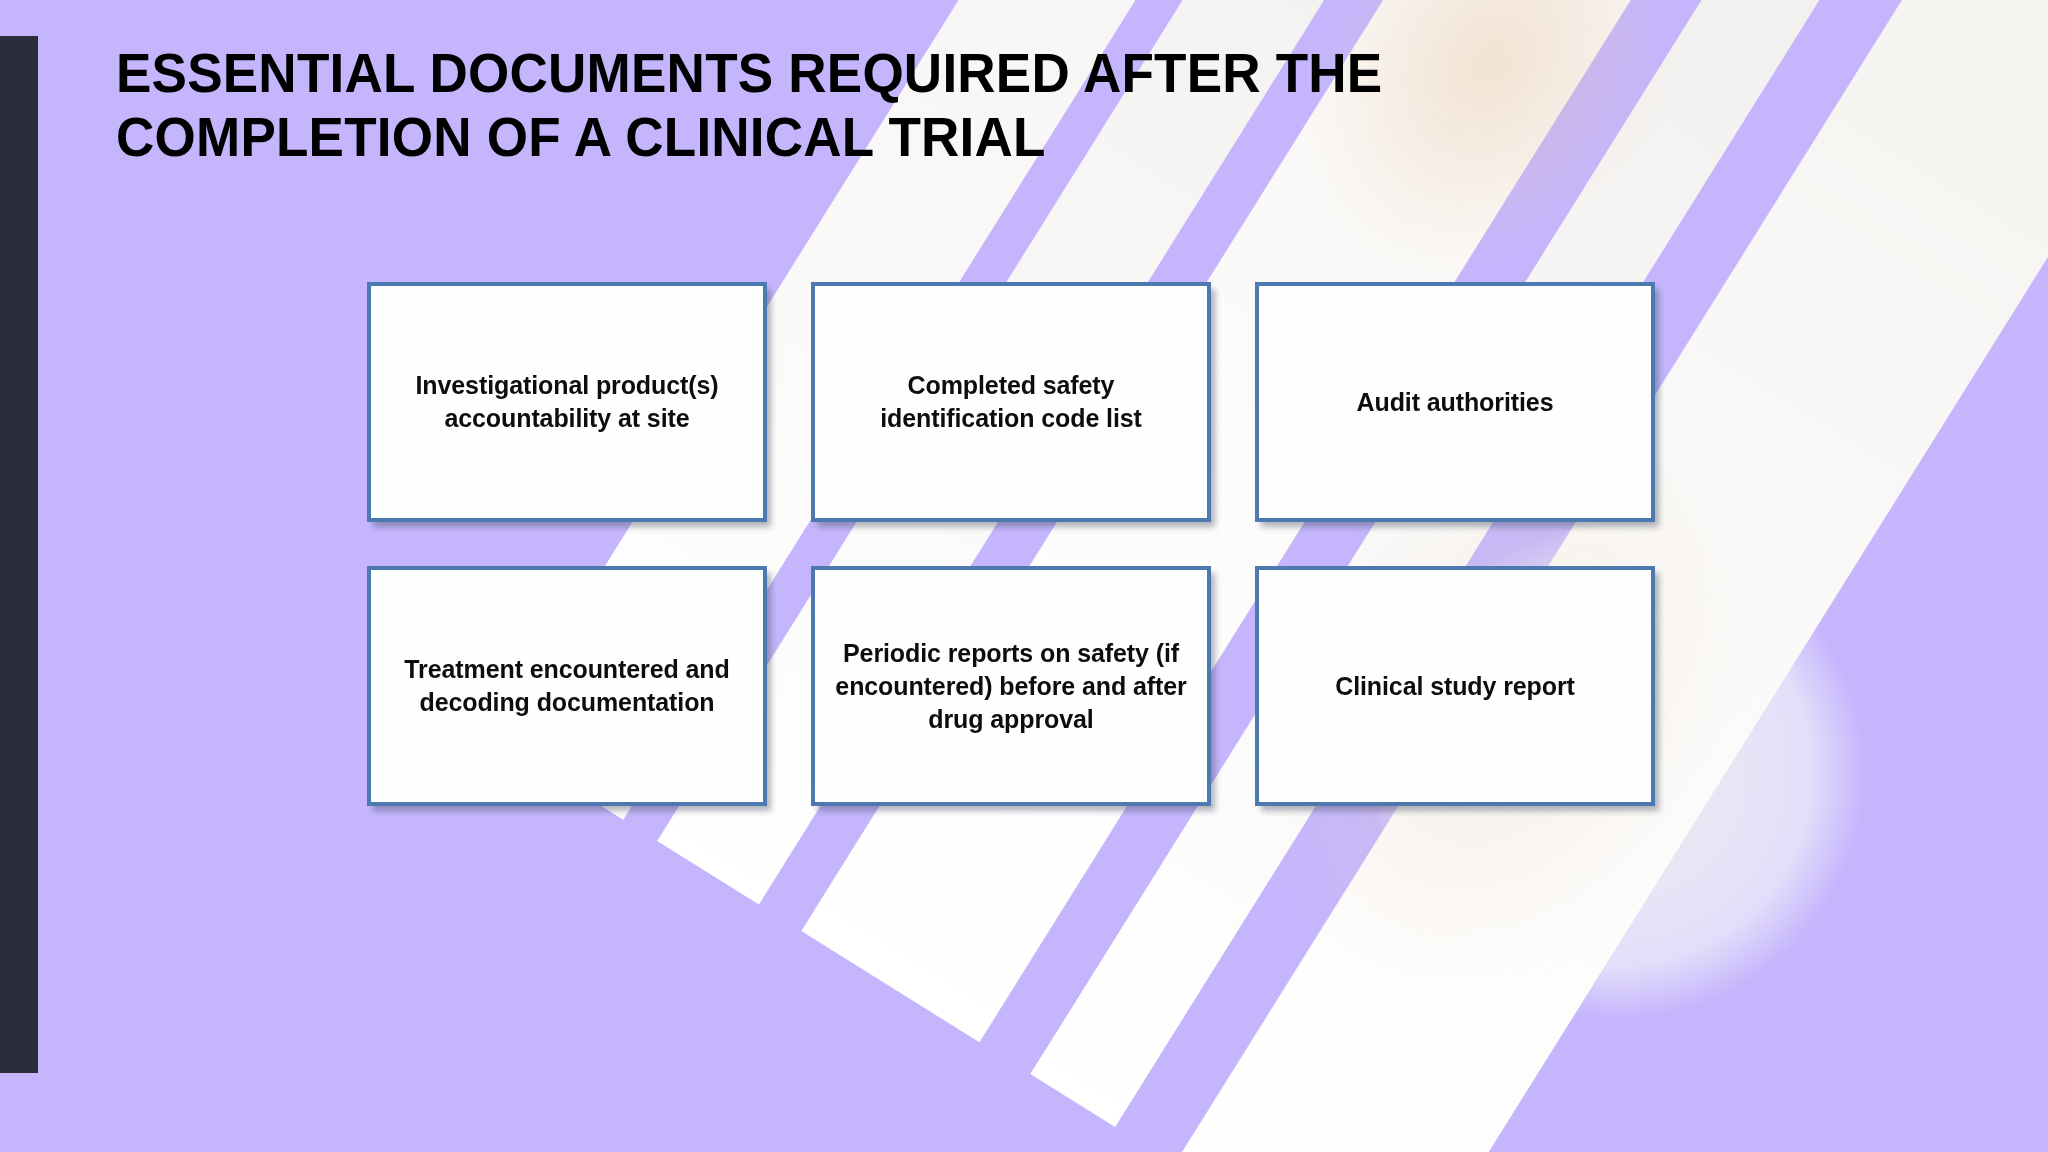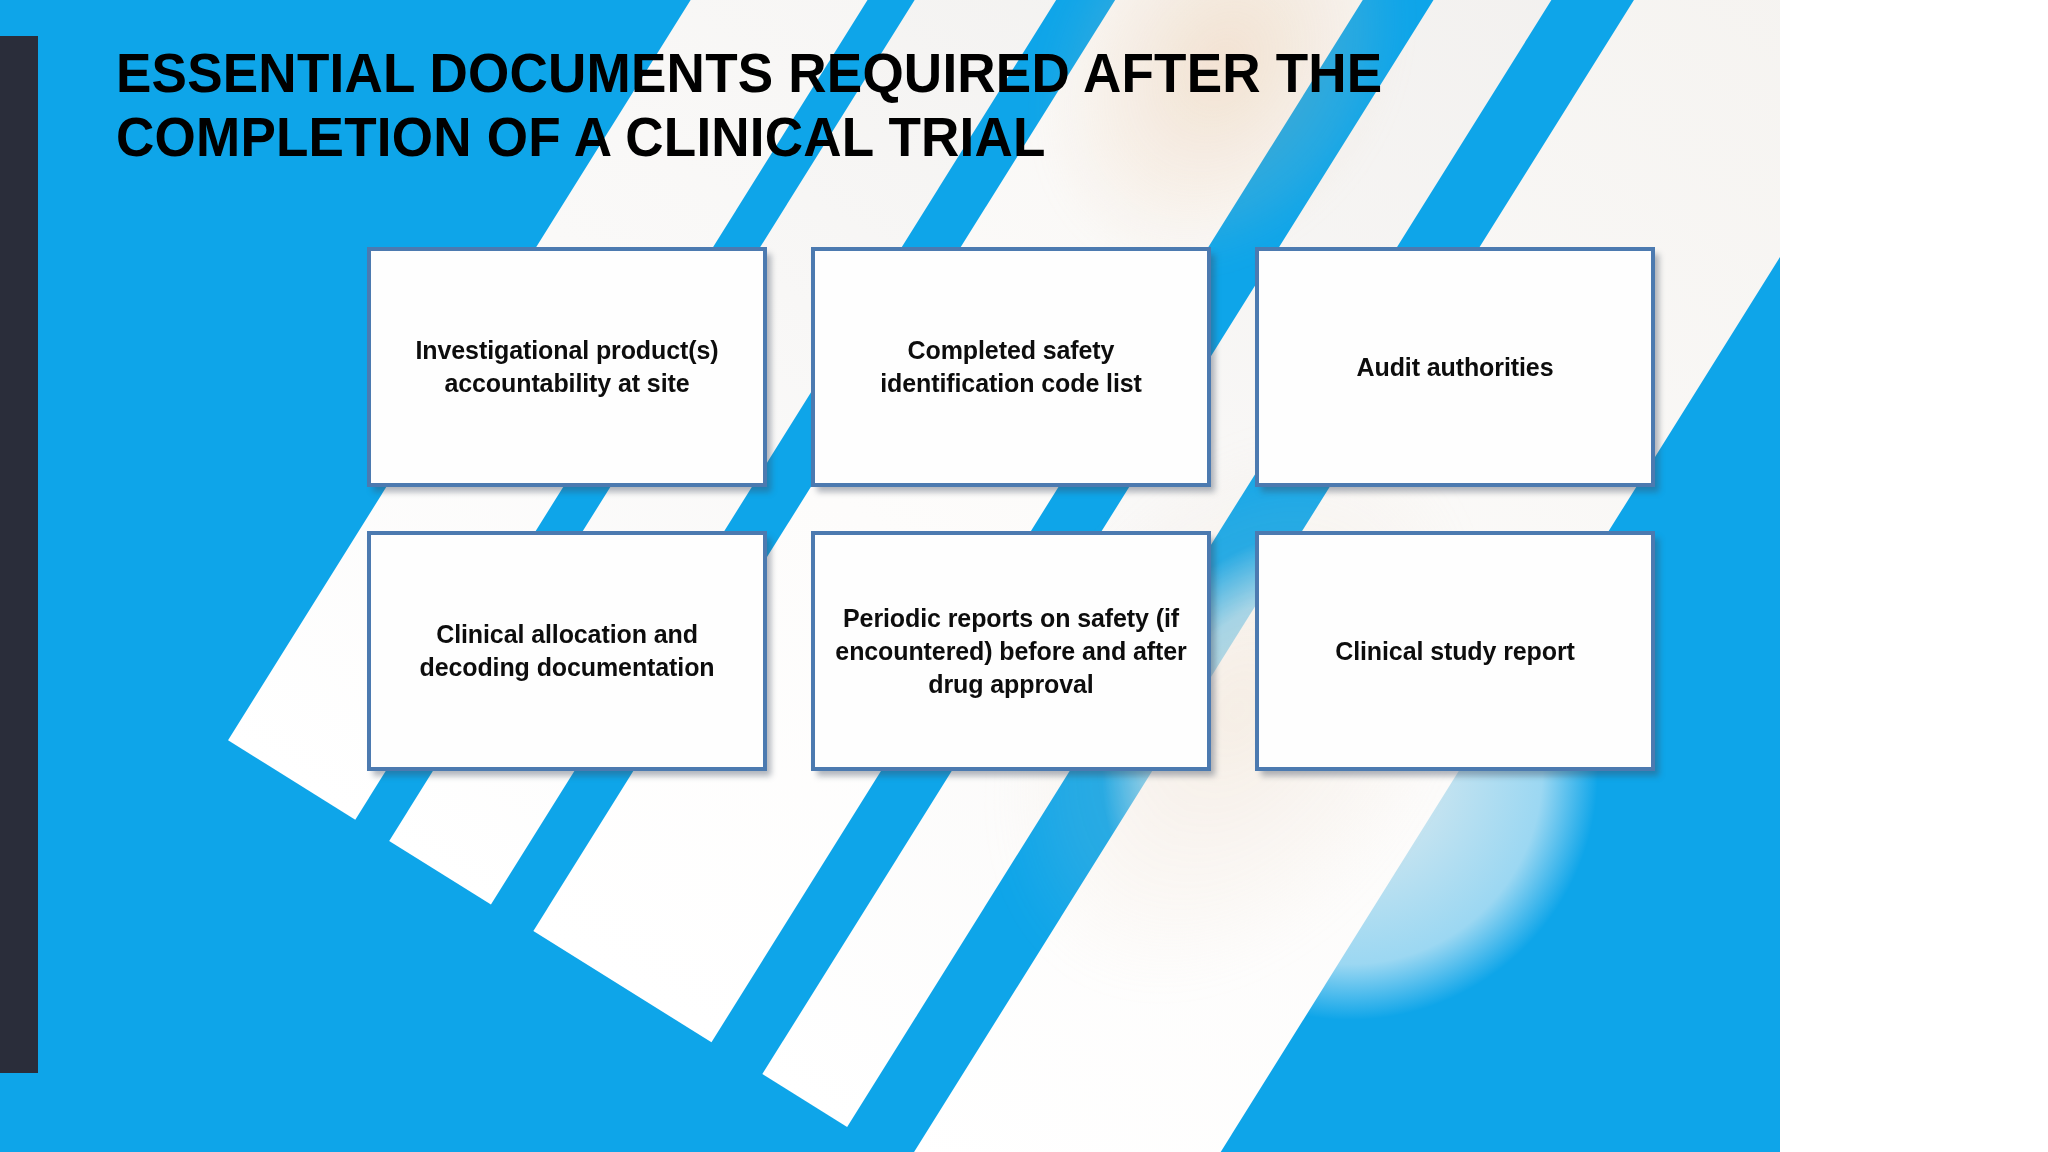--- a/index.html
+++ b/index.html
@@ -2,24 +2,24 @@
 <html><head>
 <meta charset="utf-8">
 <style>
   html, body {
     margin: 0;
     padding: 0;
     background: #ffffff;
   }
   #slide {
     position: relative;
-    width: 1780px;
+    width: 2048px;
     height: 1152px;
     overflow: hidden;
-    background: #0ea5e9;
+    background: #c4b5fd;
     font-family: "Liberation Sans", "DejaVu Sans", sans-serif;
   }
 
   
   .bg-deco {
     position: absolute;
     top: -180px;
     right: -260px;
     width: 1350px;
     height: 1500px;
@@ -93,21 +93,21 @@
     font-stretch: condensed;
     font-family: "Liberation Sans Narrow", "Liberation Sans", "DejaVu Sans Condensed", sans-serif;
     transform: scaleX(0.965);
     transform-origin: left top;
   }
 
   
   .grid {
     position: absolute;
     left: 367px;
-    top: 247px;
+    top: 282px;
     width: 1262px;
     display: grid;
     grid-template-columns: 400px 400px 400px;
     grid-template-rows: 240px 240px 248px;
     column-gap: 31px;
     row-gap: 35px;
     gap: 44px;
   }
   .card {
     position: relative;
@@ -157,21 +157,21 @@
     <div class="card">
       <div class="card-text">Investigational product(s) accountability at site</div>
     </div>
     <div class="card">
       <div class="card-text">Completed safety identification code list</div>
     </div>
     <div class="card">
       <div class="card-text">Audit authorities</div>
     </div>
     <div class="card">
-      <div class="card-text">Clinical allocation and decoding documentation</div>
+      <div class="card-text">Treatment encountered and decoding documentation</div>
     </div>
     <div class="card">
       <div class="card-text">Periodic reports on safety (if encountered) before and after drug approval</div>
     </div>
     <div class="card">
       <div class="card-text">Clinical study report</div>
     </div>
   </div>
 
 </div>

